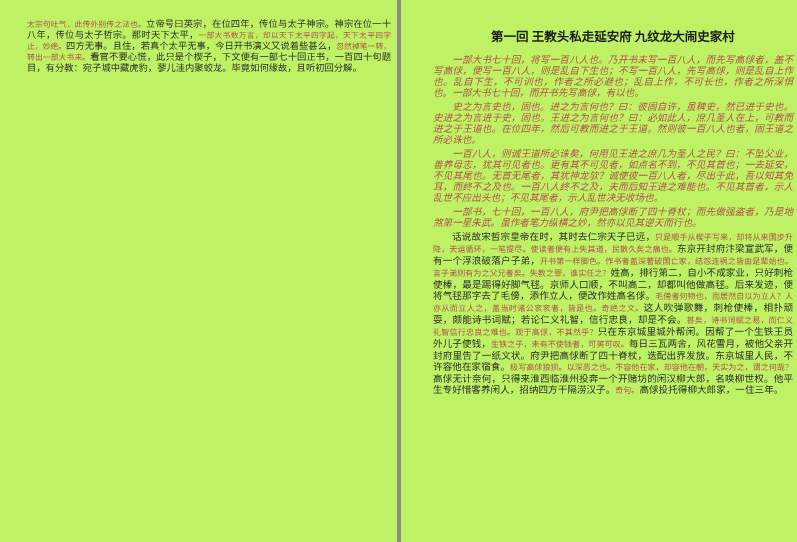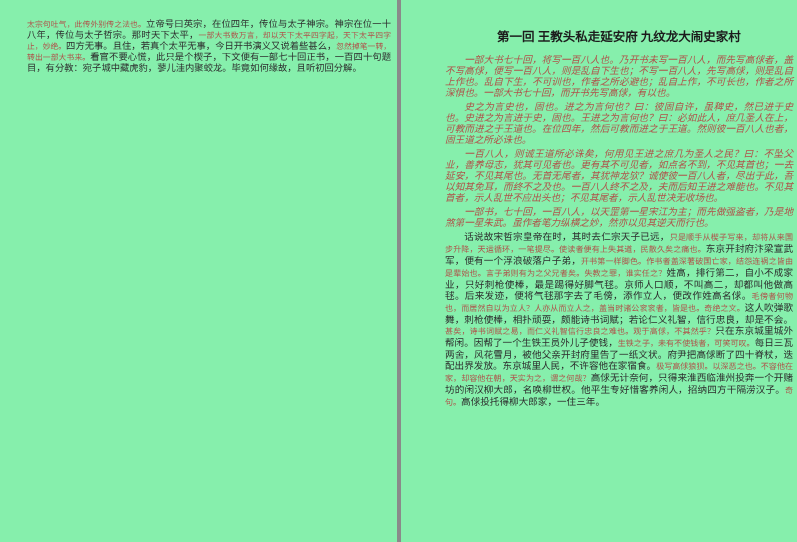--- a/index.html
+++ b/index.html
@@ -1,22 +1,22 @@
 <!DOCTYPE html>
 <html lang="zh-CN" style="--red: #b0524a; --ink: #2d2d2d; --divider: #8a8a8a;"><head>
 <meta charset="utf-8">
 <style>
   * { margin:0; padding:0; box-sizing:border-box; }
   html, body { width:797px; height:542px; overflow:hidden; background:#ffffff; }
   body { font-family:"Liberation Serif","DejaVu Serif",serif; }
   .viewer { display:flex; width:797px; height:542px; background:#ffffff; }
-  .page { overflow:hidden; background:#86efac; }
+  .page { overflow:hidden; background:#bef264; }
   .page-left  { width:397px; padding:19px 6px 0 27px; font-size:9.3px; line-height:11px; }
   .divider    { width:4px; height:542px; background:var(--divider,#8a8a8a); cursor:col-resize; flex:none; }
-  .page-right { width:396px; padding:26px 4px 0 44px; font-size:9.6px; line-height:11px; }
+  .page-right { width:396px; padding:26px 4px 0 32px; font-size:9.6px; line-height:11px; }
   .chapter-title { font-size:12.5px; line-height:15px; font-weight:bold; color:#1c1c1c;
                    text-align:center; margin:4px 0 9px 0; }
   p.para { text-align:justify; text-indent:2em; margin:0 0 3px 0; color:var(--ink,#2d2d2d); }
   p.para.continuation { text-indent:0; }
   .run.black { color:var(--ink,#2d2d2d); }
   .run.red { color:var(--red,#b0524a);font-style:italic; }
   .run.red-small { color:var(--red,#b0524a); font-size:0.84em; }
 </style>
 </head>
 <body>
@@ -27,17 +27,17 @@
         <p class="para continuation"><span class="run red-small">太宗句吐气，此传外别传之法也。</span><span class="run black">立帝号曰英宗，在位四年，传位与太子神宗。神宗在位一十八年，传位与太子哲宗。那时天下太平，</span><span class="run red-small">一部大书数万言，却以天下太平四字起，天下太平四字止，妙绝。</span><span class="run black">四方无事。且住，若真个太平无事，今日开书演义又说着些甚么，</span><span class="run red-small">忽然掉笔一转，转出一部大书来。</span><span class="run black">看官不要心慌，此只是个楔子，下文便有一部七十回正书，一百四十句题目，有分教：宛子城中藏虎豹，蓼儿洼内聚蛟龙。毕竟如何缘故，且听初回分解。</span></p>
       </div>
   </div>
   <div class="divider"></div>
   <div class="page page-right">
     <h1 class="chapter-title">第一回 王教头私走延安府 九纹龙大闹史家村</h1>
     <div id="right-content">
         <p class="para comment"><span class="run red">一部大书七十回，将写一百八人也。乃开书未写一百八人，而先写高俅者，盖不写高俅，便写一百八人，则是乱自下生也；不写一百八人，先写高俅，则是乱自上作也。乱自下生，不可训也，作者之所必避也；乱自上作，不可长也，作者之所深惧也。一部大书七十回，而开书先写高俅，有以也。</span></p>
         <p class="para comment"><span class="run red">史之为言史也，固也。进之为言何也？曰：彼固自许，虽稗史，然已进于史也。史进之为言进于史，固也。王进之为言何也？曰：必如此人，庶几圣人在上，可教而进之于王道也。在位四年，然后可教而进之于王道。然则彼一百八人也者，固王道之所必诛也。</span></p>
         <p class="para comment"><span class="run red">一百八人，则诚王道所必诛矣，何用见王进之庶几为圣人之民？曰：不坠父业，善养母志，犹其可见者也。更有其不可见者，如点名不到，不见其首也；一去延安，不见其尾也。无首无尾者，其犹神龙欤？诚使彼一百八人者，尽出于此，吾以知其免耳，而终不之及也。一百八人终不之及，夫而后知王进之难能也。不见其首者，示人乱世不应出头也；不见其尾者，示人乱世决无收场也。</span></p>
-        <p class="para comment"><span class="run red">一部书，七十回，一百八人，以天罡第一星宋江为主；而先做强盗者，乃是地煞第一星朱武。虽作者笔力纵横之妙，然亦以见其逆天而行也。</span></p>
+        <p class="para comment"><span class="run red">一部书，七十回，一百八人，府尹把高俅断了四十脊杖；而先做强盗者，乃是地煞第一星朱武。虽作者笔力纵横之妙，然亦以见其逆天而行也。</span></p>
         <p class="para body"><span class="run black">话说故宋哲宗皇帝在时，其时去仁宗天子已远，</span><span class="run red-small">只是顺手从楔子写来，却将从来国步升降，天运循环，一笔提尽。使读者便有上失其道，民散久矣之痛也。</span><span class="run black">东京开封府汴梁宣武军，便有一个浮浪破落户子弟，</span><span class="run red-small">开书第一样脚色。作书者盖深著破国亡家，结怨连祸之皆由是辈始也。言子弟则有为之父兄者矣。失教之罪，谁实任之？</span><span class="run black">姓高，排行第二，自小不成家业，只好刺枪使棒，最是踢得好脚气毬。京师人口顺，不叫高二，却都叫他做高毬。后来发迹，便将气毬那字去了毛傍，添作立人，便改作姓高名俅。</span><span class="run red-small">毛傍者何物也，而居然自以为立人？人亦从而立人之，盖当时诸公衮衮者，皆是也。奇绝之文。</span><span class="run black">这人吹弹歌舞，刺枪使棒，相扑顽耍，颇能诗书词赋；若论仁义礼智，信行忠良，却是不会。</span><span class="run red-small">甚矣，诗书词赋之易，而仁义礼智信行忠良之难也。观于高俅，不其然乎？</span><span class="run black">只在东京城里城外帮闲。因帮了一个生铁王员外儿子使钱，</span><span class="run red-small">生铁之子，未有不使钱者，可笑可叹。</span><span class="run black">每日三瓦两舍，风花雪月，被他父亲开封府里告了一纸文状。府尹把高俅断了四十脊杖，迭配出界发放。东京城里人民，不许容他在家宿食。</span><span class="run red-small">极写高俅狼狈。以深恶之也。不容他在家，却容他在朝，天实为之，谓之何哉？</span><span class="run black">高俅无计奈何，只得来淮西临淮州投奔一个开赌坊的闲汉柳大郎，名唤柳世权。他平生专好惜客养闲人，招纳四方干隔涝汉子。</span><span class="run red-small">奇句。</span><span class="run black">高俅投托得柳大郎家，一住三年。</span></p>
       </div>
   </div>
 </div>
 
 </body></html>

